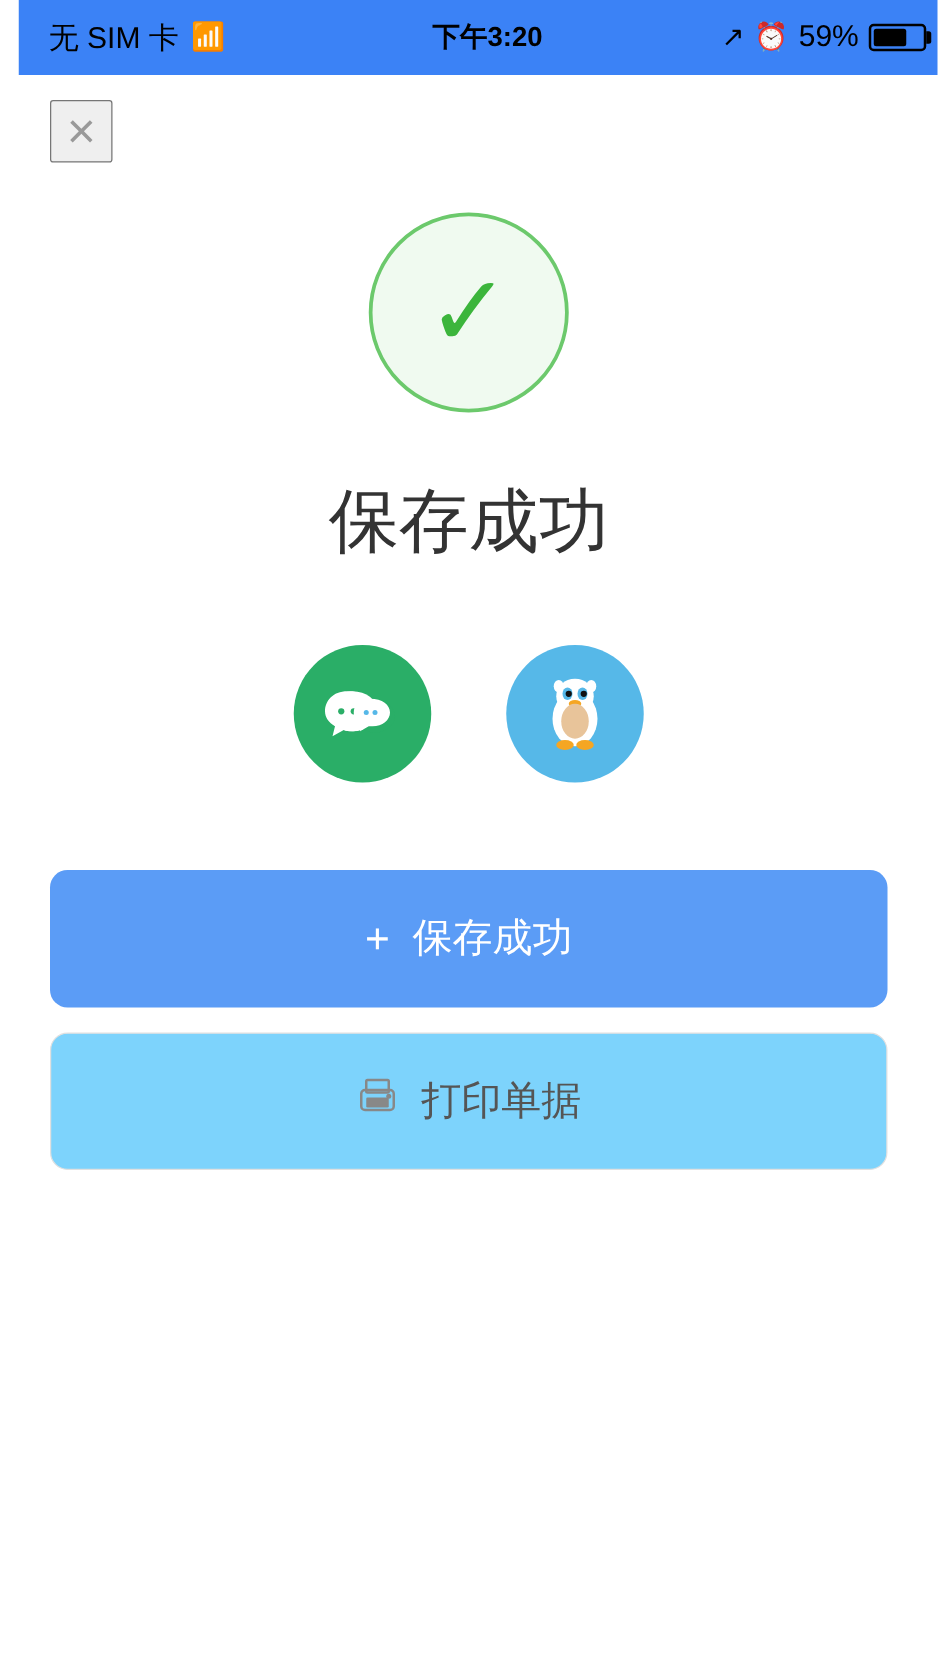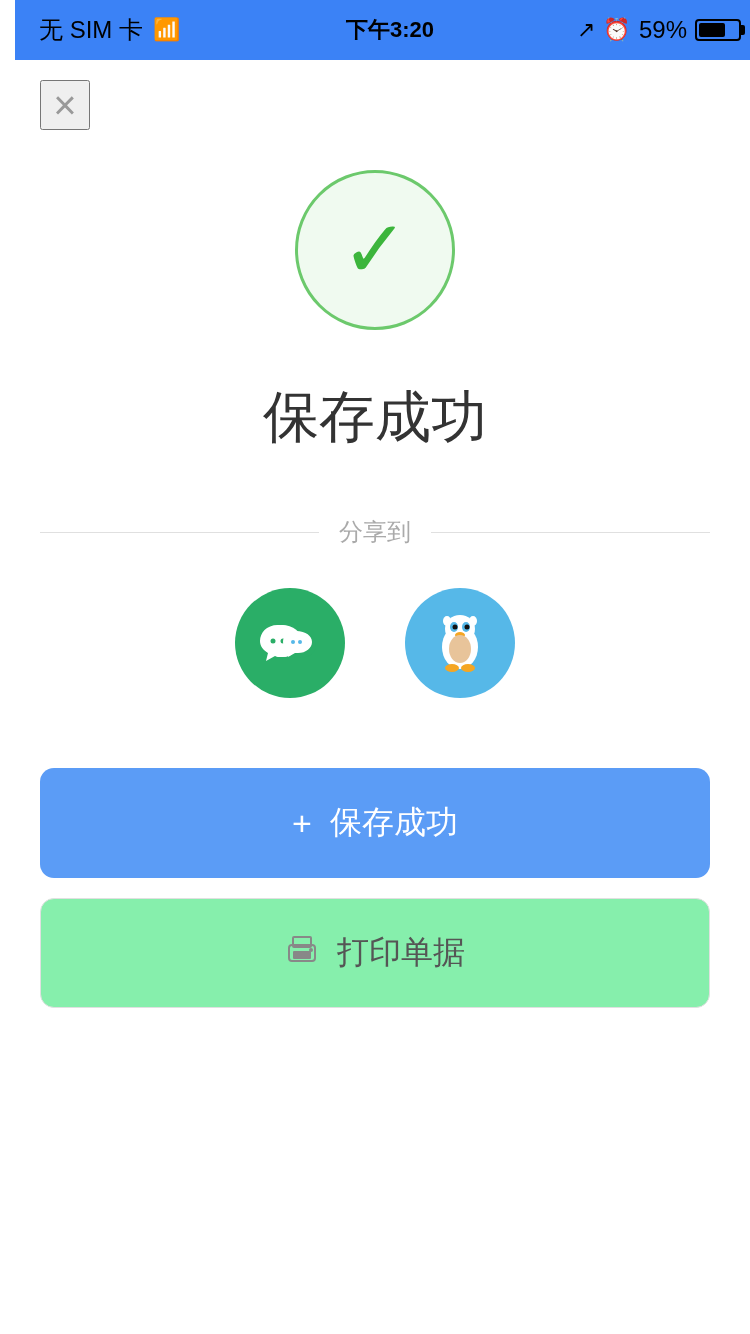--- a/index.html
+++ b/index.html
@@ -199,21 +199,21 @@
       gap: 18px;
       font-size: 32px;
       cursor: pointer;
       outline: none;
     }
     .btn-primary {
       background: #5b9cf6;
       color: #fff;
     }
     .btn-secondary {
-      background: #86efac;
+      background: #7dd3fc;
       color: #555;
       border: 1px solid #e0e0e0;
     }
     .btn-icon {
       font-size: 34px;
     }
 
     
     .wechat-svg, .qq-svg {
       width: 65px;
@@ -246,25 +246,20 @@
   <button class="close-btn">
     <span class="close-x">×</span>
   </button>
 
   <div class="success-circle">
     <span class="checkmark">✓</span>
   </div>
 
   <div class="success-title">保存成功</div>
 
-  <div class="share-divider">
-    <div class="divider-line"></div>
-    <span class="divider-text">分享到</span>
-    <div class="divider-line"></div>
-  </div>
 
   <div class="share-icons">
 
     <button class="share-icon-btn wechat-btn">
       <svg class="wechat-svg" viewBox="0 0 65 65" fill="white">
 
         <ellipse cx="24" cy="30" rx="20" ry="16" fill="white" opacity="1"></ellipse>
         <ellipse cx="42" cy="34" rx="16" ry="13" fill="#2aae67" opacity="1"></ellipse>
 
         <g fill="white">

